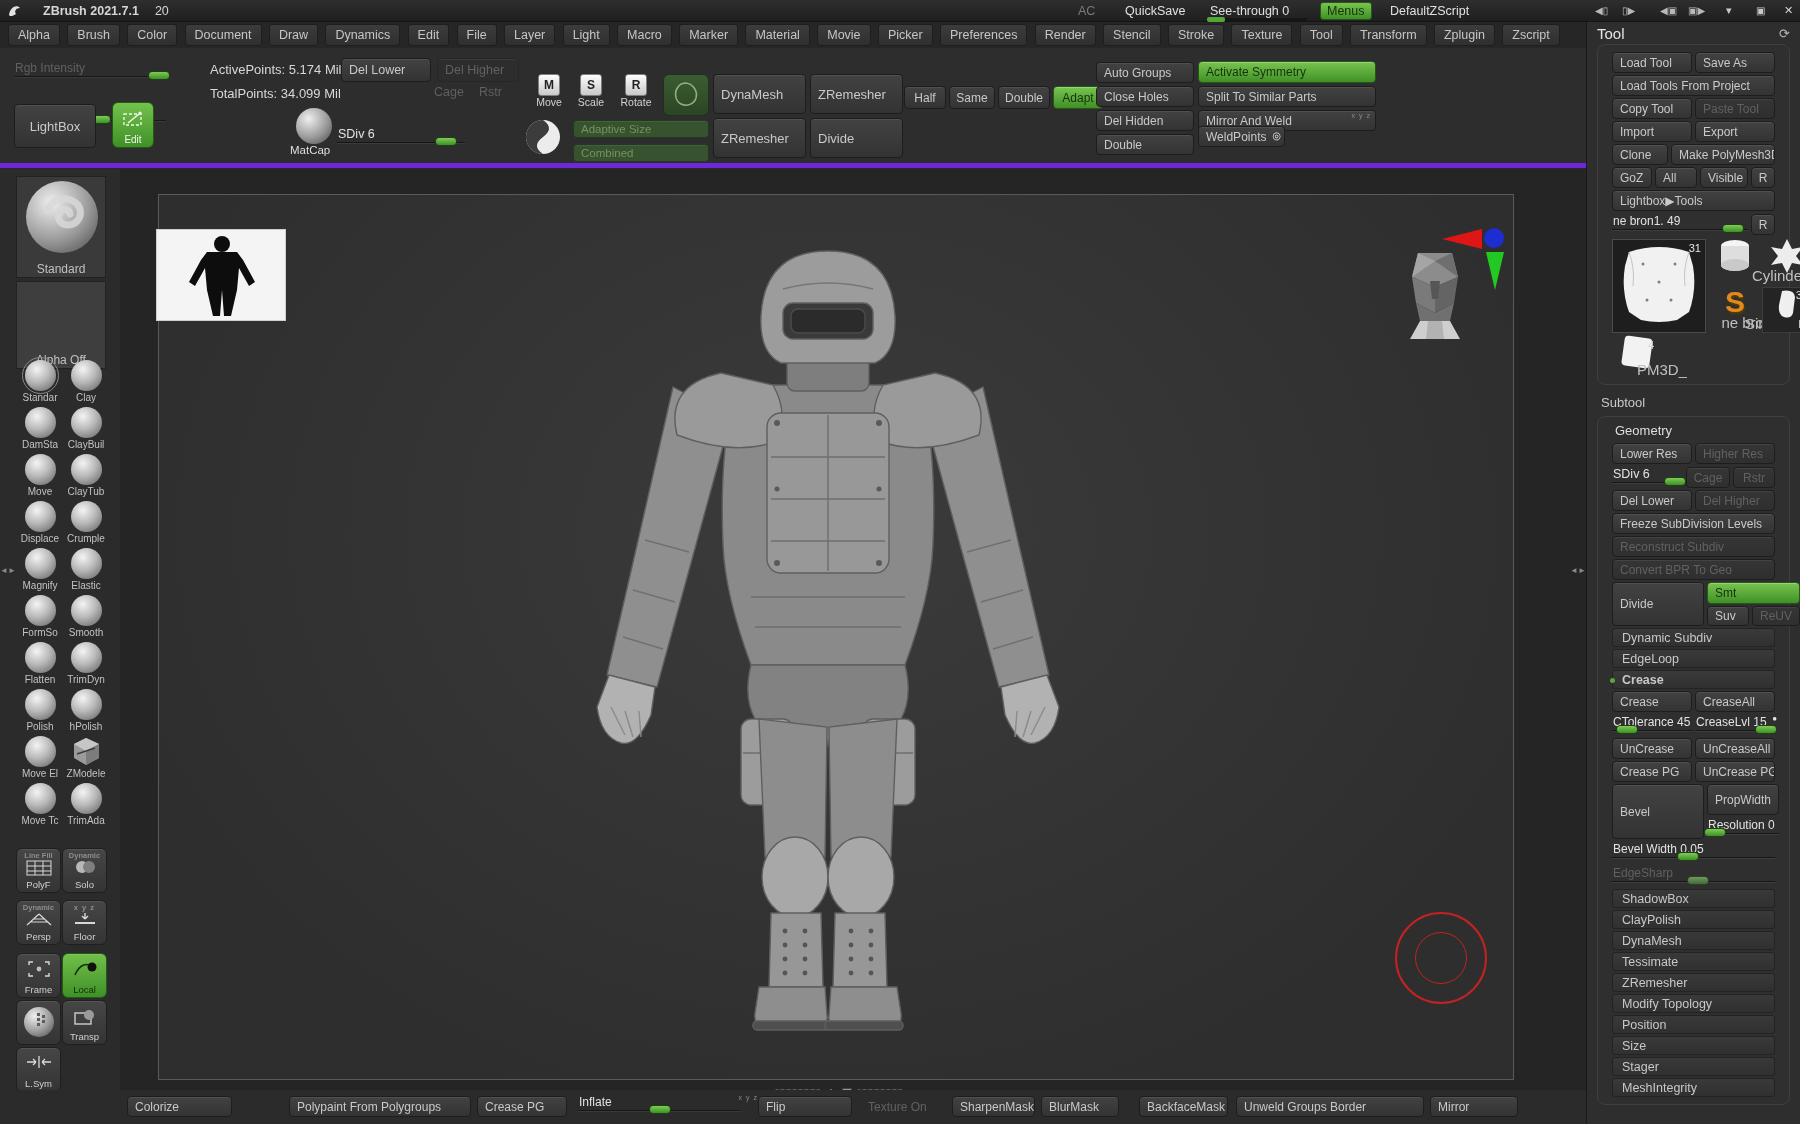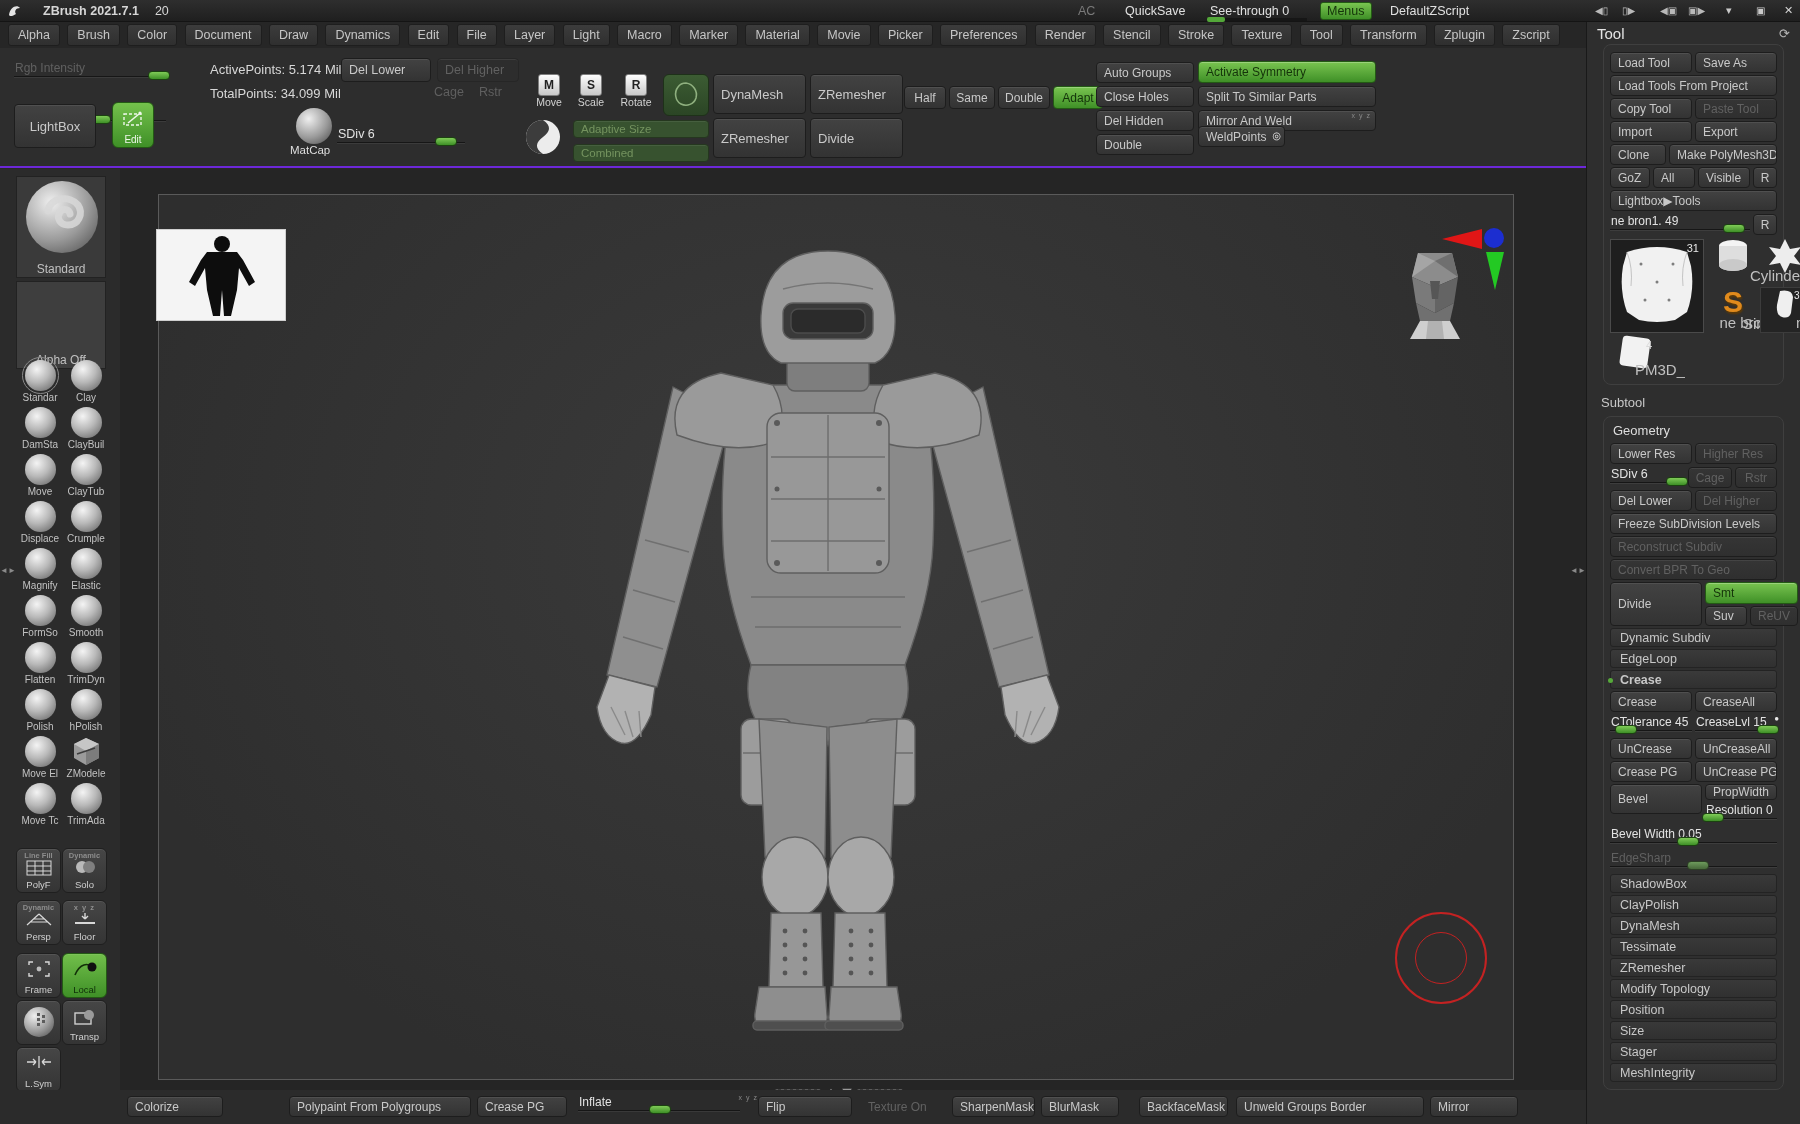--- a/index.html
+++ b/index.html
@@ -20,21 +20,21 @@
   .sl{position:relative;height:22px;box-sizing:border-box}
   .sl .lbl{position:absolute;left:1px;top:1px;white-space:nowrap}
   .sl .track{position:absolute;left:0;right:0;bottom:5px;height:1px;background:#161616;box-shadow:0 1px 0 rgba(255,255,255,.07)}
   .sl .knob{position:absolute;bottom:2px;left:var(--p,50%);margin-left:-10px;width:20px;height:7px;border-radius:4px;
             background:linear-gradient(#7fcb57,#3e8f27);border:1px solid #1b4210}
   .sl.dis .lbl{color:#606060}
   .sl.dim .knob{background:linear-gradient(#6d9b5c,#47683a);border-color:#2c3f24}
   
   .secbar{box-sizing:border-box;display:flex;align-items:center;padding:0 9px;height:19px;margin:2px 0;
           background:linear-gradient(#3a3a3a,#303030);border:1px solid #232323;border-radius:3px;color:#c8c8c8;font-size:12.5px}
-  .group{box-sizing:border-box;border:1px solid #3f3f3f;border-radius:8px;background:#2f2f2f;padding:5px 6px;margin:0 16px}
+  .group{box-sizing:border-box;border:1px solid #3f3f3f;border-radius:8px;background:#2f2f2f;padding:5px 14px;margin:0 10px}
   .row{display:flex;gap:3px;margin:2px 0}
   .row .btn{flex:1}
   .menu-btn{display:inline-flex;align-items:center;justify-content:center;height:20px;padding:0 9px;margin:2px 2px;
             background:linear-gradient(#3c3c3c,#2f2f2f);border:1px solid #1e1e1e;border-radius:3px;color:#c6c6c6;font-size:12.5px}
   .sphere{border-radius:50%;background:radial-gradient(circle at 35% 30%,#efefef,#9a9a9a 55%,#4f4f4f 95%)}
   .bcell{position:absolute;width:46px;text-align:center}
   .bcell .ic{width:31px;height:31px;margin:0 auto;border-radius:50%;background:radial-gradient(circle at 38% 30%,#f4f4f4,#b9b9b9 45%,#6c6c6c 90%)}
   .bcell .bl{font-size:10px;color:#c2c2c2;margin-top:1px;overflow:hidden;white-space:nowrap}
   .tgl{position:absolute;width:43px;height:43px;border-radius:6px;background:linear-gradient(#464646,#343434);
        border:1px solid #1f1f1f;box-shadow:inset 0 1px 0 rgba(255,255,255,.08);text-align:center}
@@ -104,21 +104,21 @@
     <span class="menu-btn">Stencil</span>
     <span class="menu-btn">Stroke</span>
     <span class="menu-btn">Texture</span>
     <span class="menu-btn">Tool</span>
     <span class="menu-btn">Transform</span>
     <span class="menu-btn">Zplugin</span>
     <span class="menu-btn">Zscript</span>
     <span class="menu-btn">Help</span>
   </div>
 
-  <div class="abs" style="left:0;top:48px;width:1586px;height:120px;background:#2d2d2d;border-bottom:2px solid #6d28d9">
+  <div class="abs" style="left:0;top:48px;width:1586px;height:120px;background:#2d2d2d;border-bottom:5px solid #6d28d9">
 
     <div class="sl dis abs" style="left:14px;top:12px;width:152px;--p:95%">
       <span class="lbl">Rgb Intensity</span>
         <span class="track"></span>
         <span class="knob"></span>
     </div>
     <div class="sl abs" style="left:14px;top:34px;width:152px;--p:56%">
       <span class="lbl" style="color:#e2e2e2">Z Intensity 25</span>
         <span class="track"></span>
         <span class="knob"></span>
@@ -595,21 +595,21 @@
       <div class="tri-up" style="transform:scale(.8)"></div>
       <div class="tri-dn" style="transform:scale(.8)"></div>
       <div class="hatch" style="width:46px"></div>
     </div>
   </div>
 
   <span class="abs txt" style="left:0px;top:566px;font-size:8px;color:#8a8a8a">◄►</span>
   <span class="abs txt" style="left:1570px;top:566px;font-size:8px;color:#8a8a8a">◄►</span>
 
   <div class="abs" style="left:0;top:1090px;width:1586px;height:34px;background:#2b2b2b">
-    <div class="btn abs" style="left:127px;top:6px;width:96px">
+    <div class="btn abs" style="left:127px;top:6px;width:105px">
         <span>Colorize</span>
       </div>
     <div class="btn abs" style="left:289px;top:6px;width:182px">
         <span>Polypaint From Polygroups</span>
       </div>
     <div class="btn abs" style="left:477px;top:6px;width:90px">
         <span>Crease PG</span>
       </div>
     <div class="sl abs" style="left:578px;top:4px;width:162px;--p:50%">
       <span class="lbl" style="color:#e2e2e2">Inflate</span>
@@ -875,21 +875,21 @@
       </div>
       <div class="row">
         <div class="btn">
             <span>Crease PG</span>
           </div>
         <div class="btn">
             <span>UnCrease PG</span>
           </div>
       </div>
       <div class="row">
-        <div class="btn" style="height:30px;flex:0 0 92px">
+        <div class="btn" style="height:55px;flex:0 0 92px">
             <span>Bevel</span>
           </div>
         <div style="flex:1;display:flex;flex-direction:column;gap:2px">
           <div class="btn" style="height:20px">
               <span>PropWidth</span>
             </div>
           <div class="sl" style="--p:10%">
             <span class="lbl" style="color:#e2e2e2">Resolution 0</span>
               <span class="track"></span>
               <span class="knob"></span>

